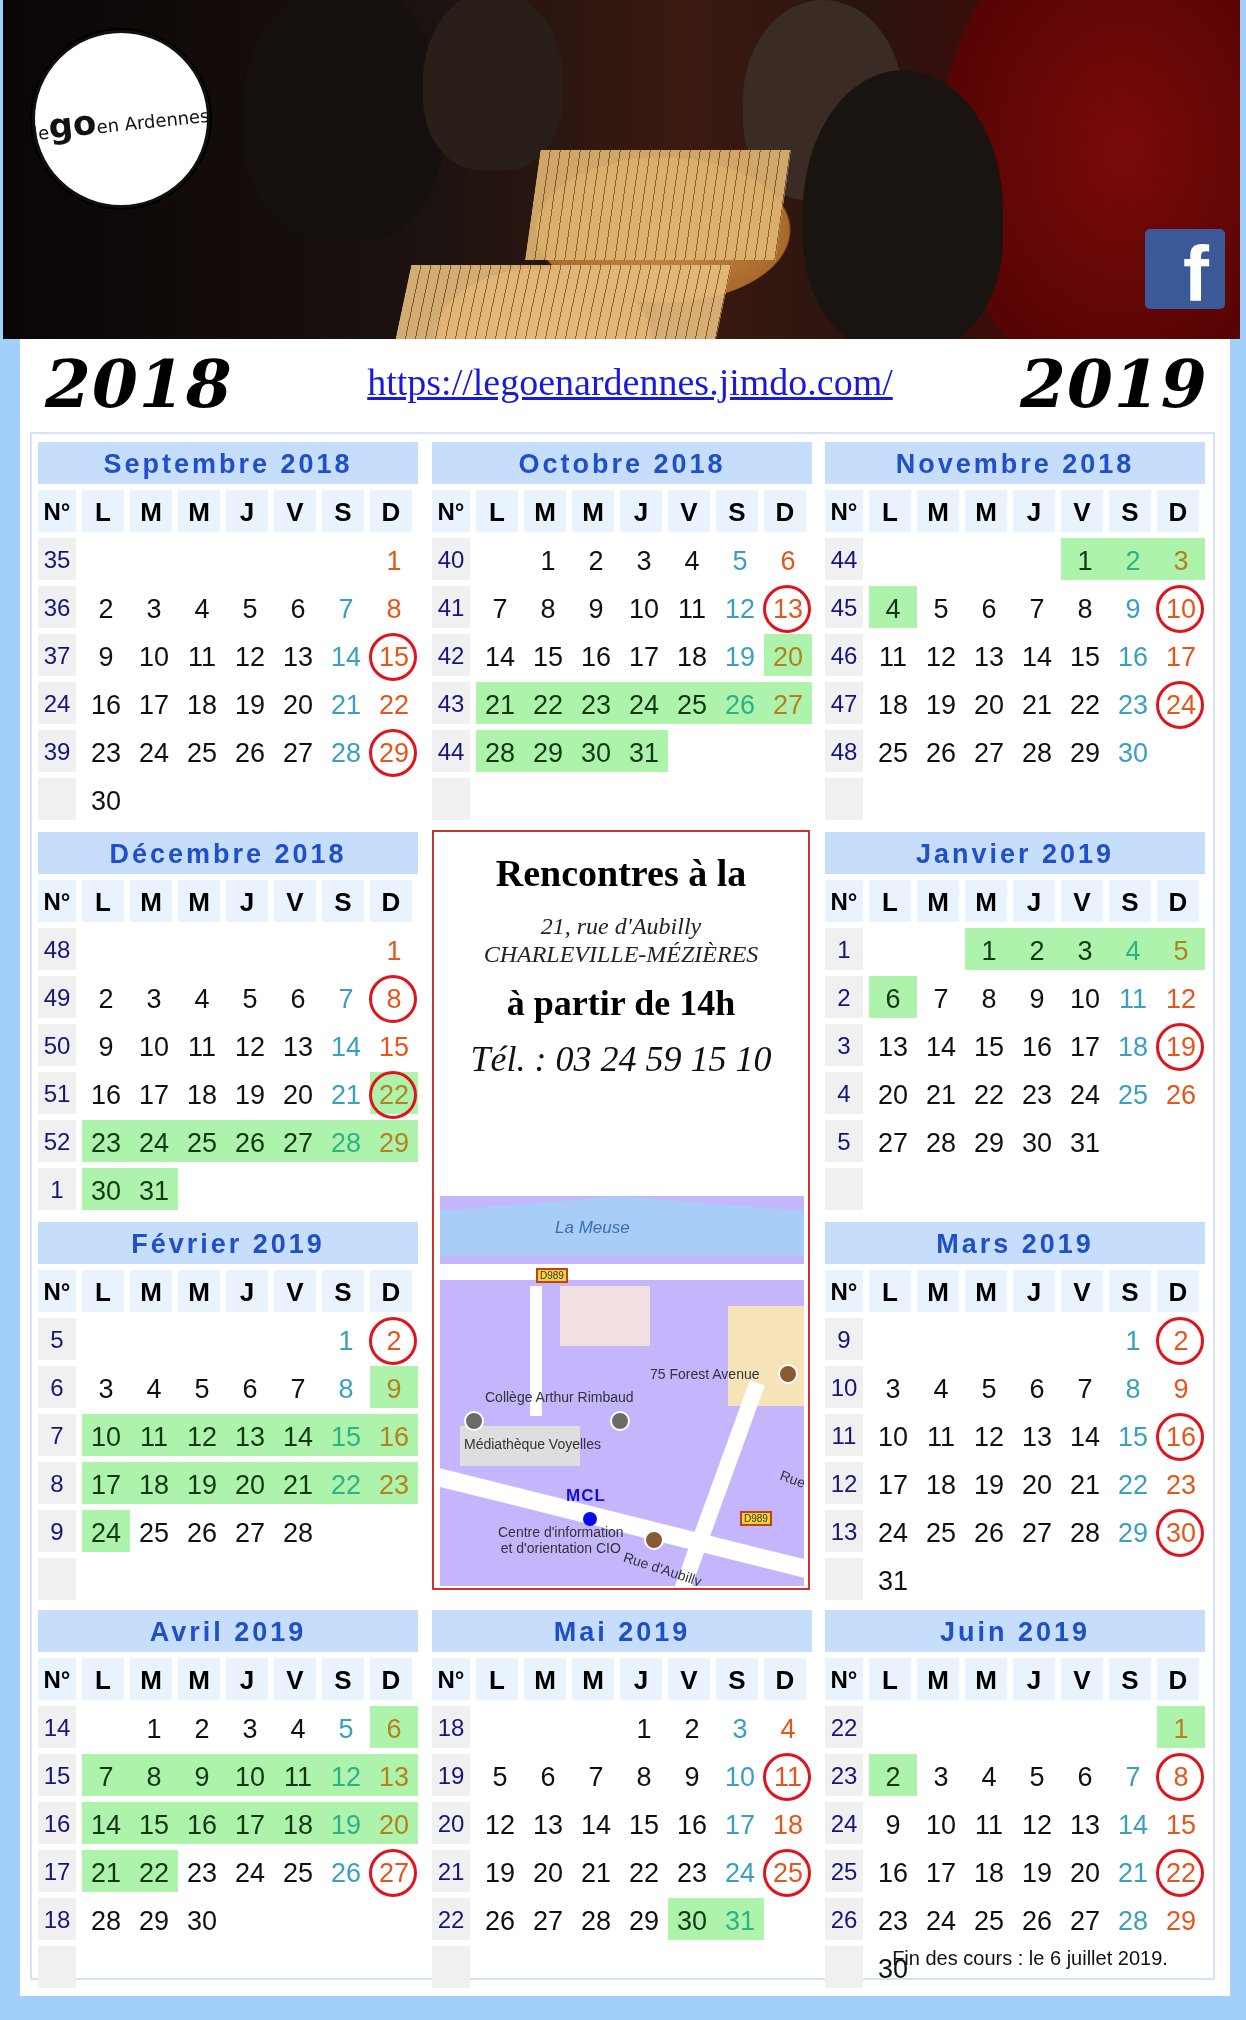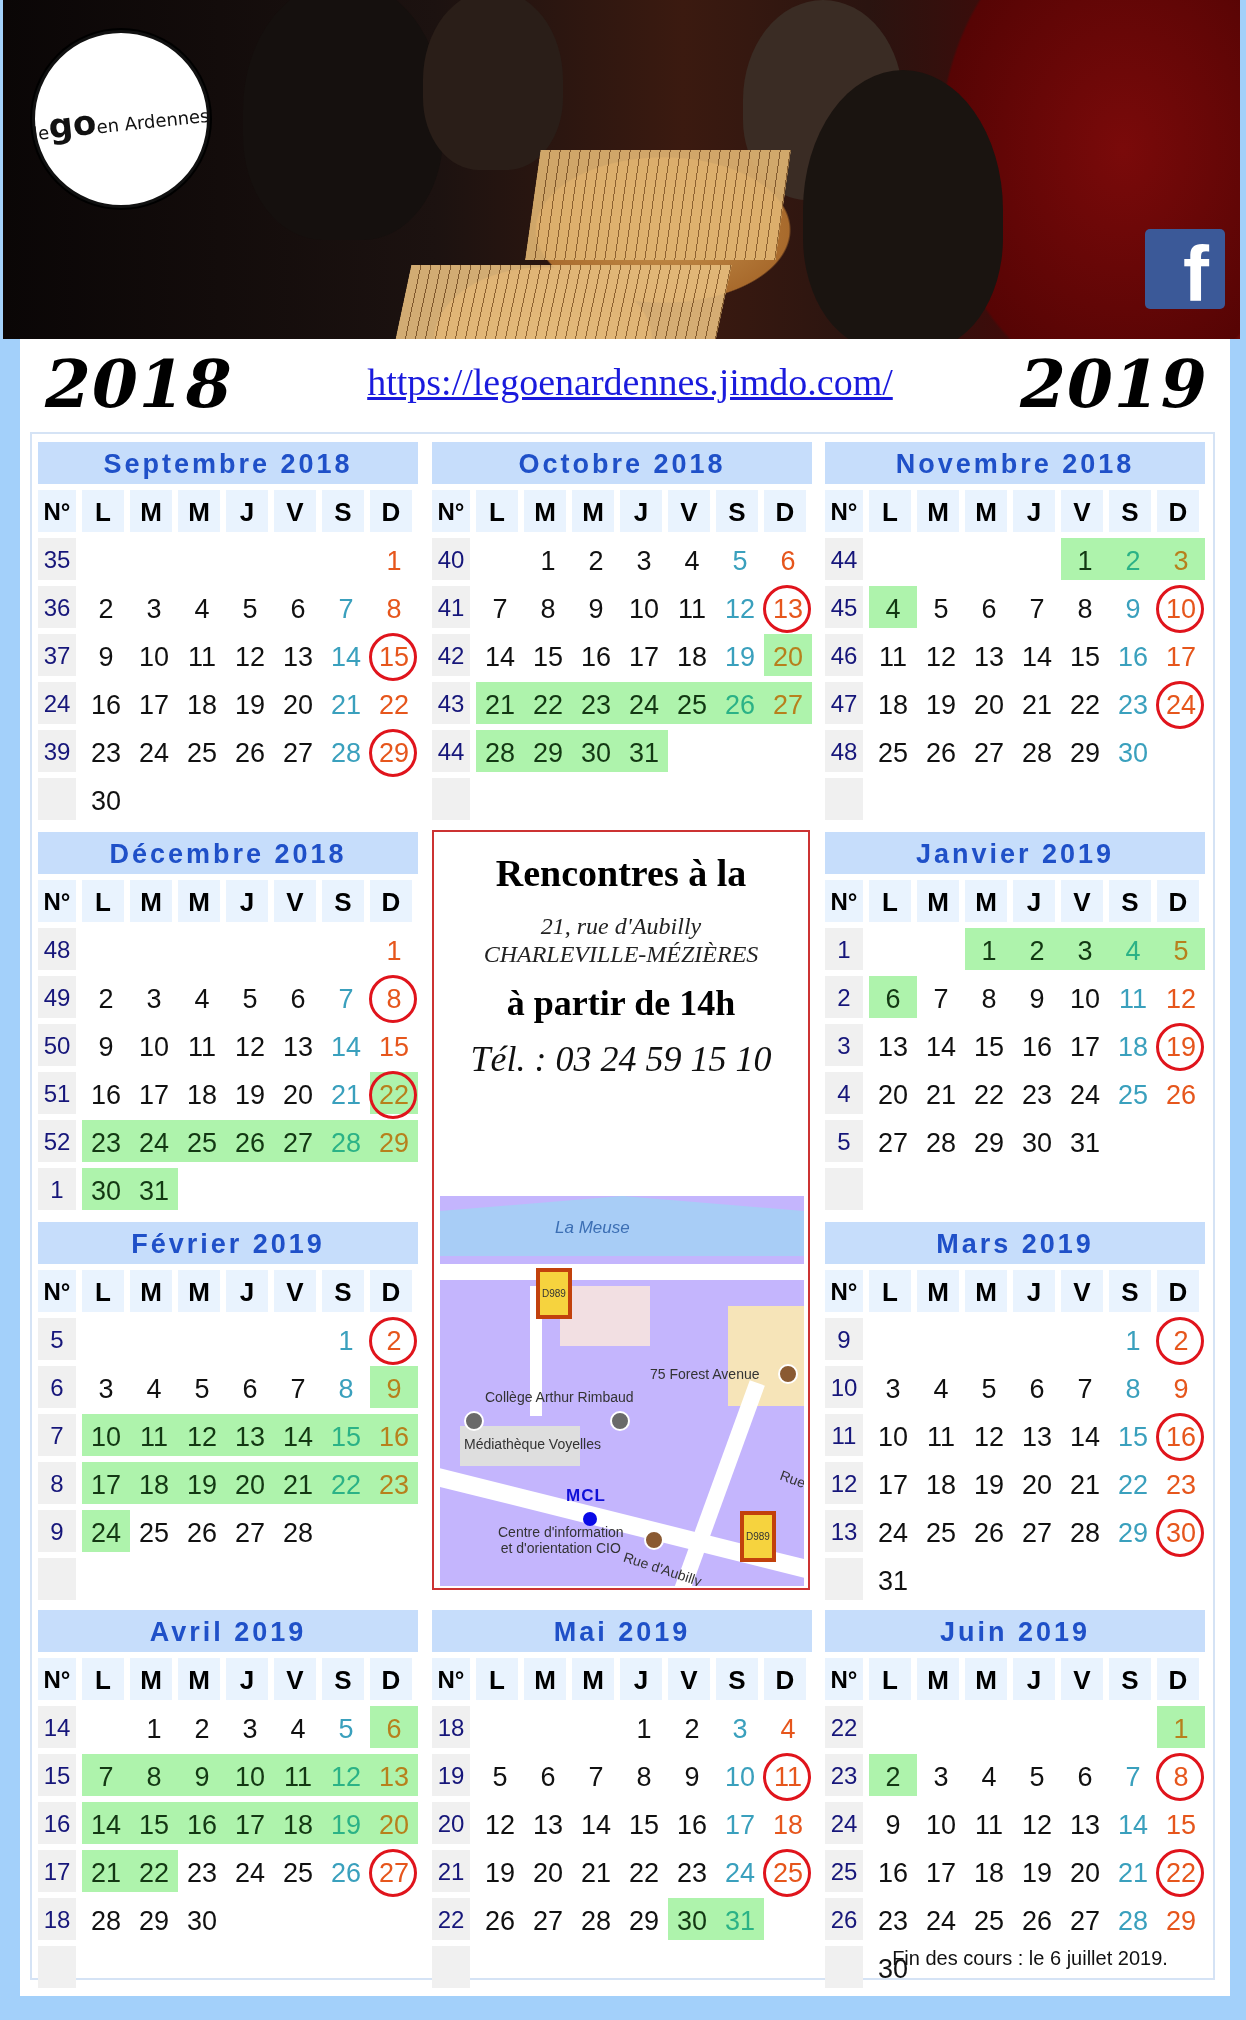--- a/index.html
+++ b/index.html
@@ -46,21 +46,21 @@
   .info .h1 { margin-top:18px; font-weight:bold; font-size:38px; line-height:46px; color:#000; }
   .info .addr { margin-top:16px; font-style:italic; font-size:24px; line-height:28px; color:#222; }
   .info .time { margin-top:14px; font-weight:bold; font-size:36px; color:#000; }
   .info .tel { margin-top:14px; font-style:italic; font-size:36px; color:#111; }
   .map { position:absolute; left:6px; top:364px; width:364px; height:390px; background:#c4b5fd; overflow:hidden; }
   .map .river { position:absolute; left:0; top:0; width:364px; height:60px; background:#a8cdf6; clip-path:polygon(0 25%, 50% 0, 100% 25%, 100% 100%, 0 100%); }
   .map .river span { position:absolute; left:115px; top:22px; font-family:"Liberation Sans", sans-serif; font-style:italic; color:#3c6fb4; font-size:17px; }
   .map .road { position:absolute; background:#fff; }
   .map .bldg { position:absolute; background:#dedede; }
   .map .lbl { position:absolute; font-family:"Liberation Sans", sans-serif; color:#333; font-size:14px; white-space:nowrap; line-height:16px; }
-  .map .shield { position:absolute; background:#f6d33e; border:4px solid #c2410c; font-size:10px; font-family:"Liberation Sans", sans-serif; padding:16px 2px; color:#333; }
+  .map .shield { position:absolute; background:#f6d33e; border:2px solid #c2410c; font-size:10px; font-family:"Liberation Sans", sans-serif; padding:0 2px; color:#333; }
   .map .mcl { position:absolute; left:126px; top:290px; font-family:"Liberation Sans", sans-serif; font-weight:bold; color:#1010d8; font-size:17px; letter-spacing:1px; }
   .map .dot { position:absolute; left:143px; top:316px; width:14px; height:14px; border-radius:50%; background:#0a0ae6; }
   .map .poi { position:absolute; width:16px; height:16px; border-radius:50%; background:#6a6a6a; border:2px solid #fff; }
   .map .poi.brown { background:#8a5a32; }
 </style>
 </head>
 <body>
 
 <div class="photo">
   <div class="person" style="left:240px;top:-20px;width:200px;height:260px;"></div>

